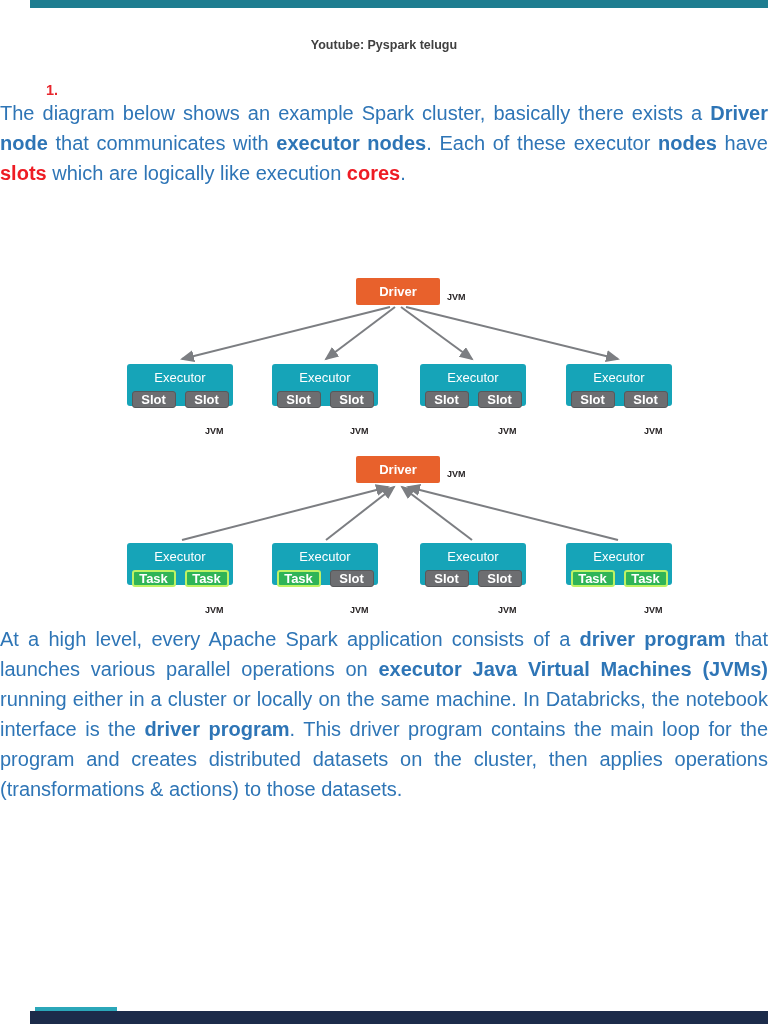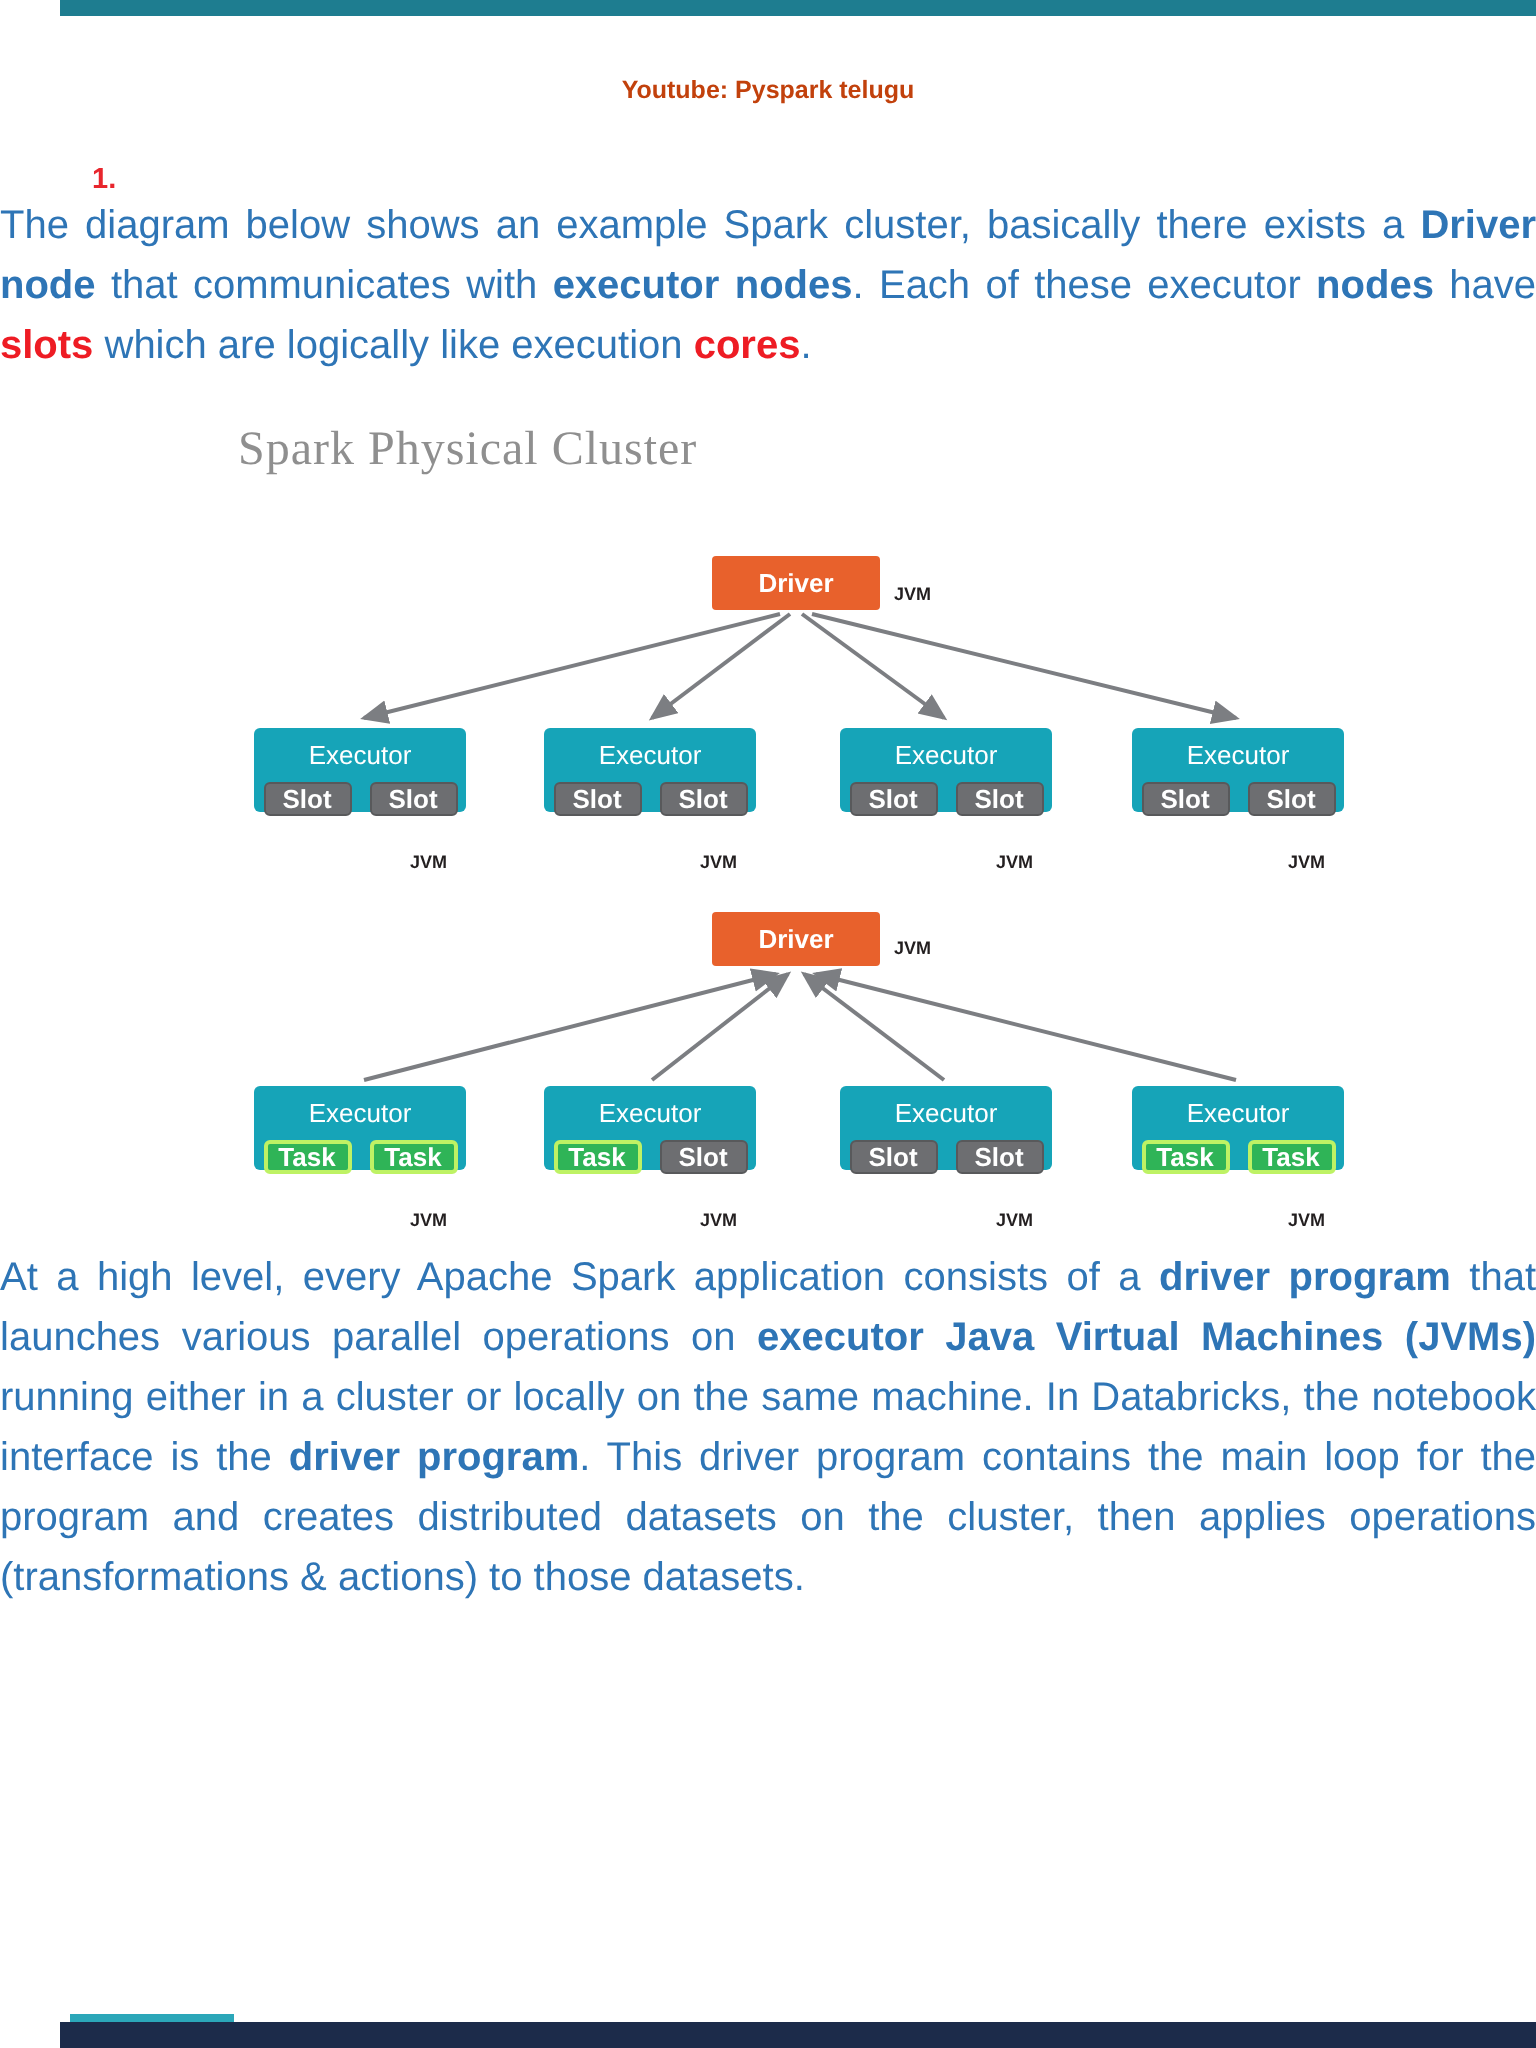--- a/index.html
+++ b/index.html
@@ -7,21 +7,21 @@
         font-family:"Liberation Sans", sans-serif;}
 
   
   .top-strip{position:absolute;top:0;left:30px;right:0;height:8px;background:#1e7d90;}
   .bottom-bar{position:absolute;bottom:0;left:30px;right:0;height:13px;background:#1c2b4a;}
   .bottom-accent{position:absolute;bottom:13px;left:35px;width:82px;height:4px;background:#2ba7b9;}
 
   
   .header{padding-top:38px;display:flex;justify-content:center;align-items:baseline;gap:30px;}
   .header .title{font-size:17px;font-weight:bold;color:#17365d;}
-  .header .subtitle{font-size:12.5px;font-weight:bold;color:#c2410c;}
+  .header .subtitle{font-size:12.5px;font-weight:bold;color:#404040;}
 
   
   .qrow{display:flex;margin:30px 52px 0 46px;}
   .qnum{flex:none;width:46px;font-size:14.5px;font-weight:bold;color:#e8262d;}
   .qtitle{font-size:14.5px;font-weight:bold;color:#e8262d;text-align:justify;word-spacing:3px;}
 
   
   p.body{font-size:20px;line-height:1.5;color:#2e75b6;text-align:justify;margin:0;}
   .intro{margin:10px 55px 0 92px;}
   .p-main{margin:14px 50px 0 46px;}
@@ -63,21 +63,20 @@
     <span class="subtitle">Youtube: Pyspark telugu</span>
   </div>
 
   <div class="qrow">
     <span class="qnum">1.</span>
   </div>
 
   <p class="body intro"><span>The diagram below shows an example Spark cluster, basically there exists a </span><span class="b">Driver node</span><span> that communicates with </span><span class="b">executor nodes</span><span>. Each of these executor </span><span class="b">nodes</span><span> have </span><span class="red">slots</span><span> which are logically like execution </span><span class="red">cores</span><span>.</span></p>
 
   <div class="diagram d1">
-    <div class="dtitle">Spark Physical Cluster</div>
 
     <svg class="arrows" viewBox="0 0 768 236">
       <defs>
         <marker id="ah1" markerWidth="8" markerHeight="8" refX="6" refY="3" orient="auto">
           <path d="M0,0 L7,3 L0,6 z" fill="#7c7e82"></path>
         </marker>
       </defs>
       <line x1="390" y1="95" x2="182" y2="147" stroke="#7c7e82" stroke-width="2" marker-end="url(#ah1)"></line>
       <line x1="395" y1="95" x2="326" y2="147" stroke="#7c7e82" stroke-width="2" marker-end="url(#ah1)"></line>
       <line x1="401" y1="95" x2="472" y2="147" stroke="#7c7e82" stroke-width="2" marker-end="url(#ah1)"></line>

